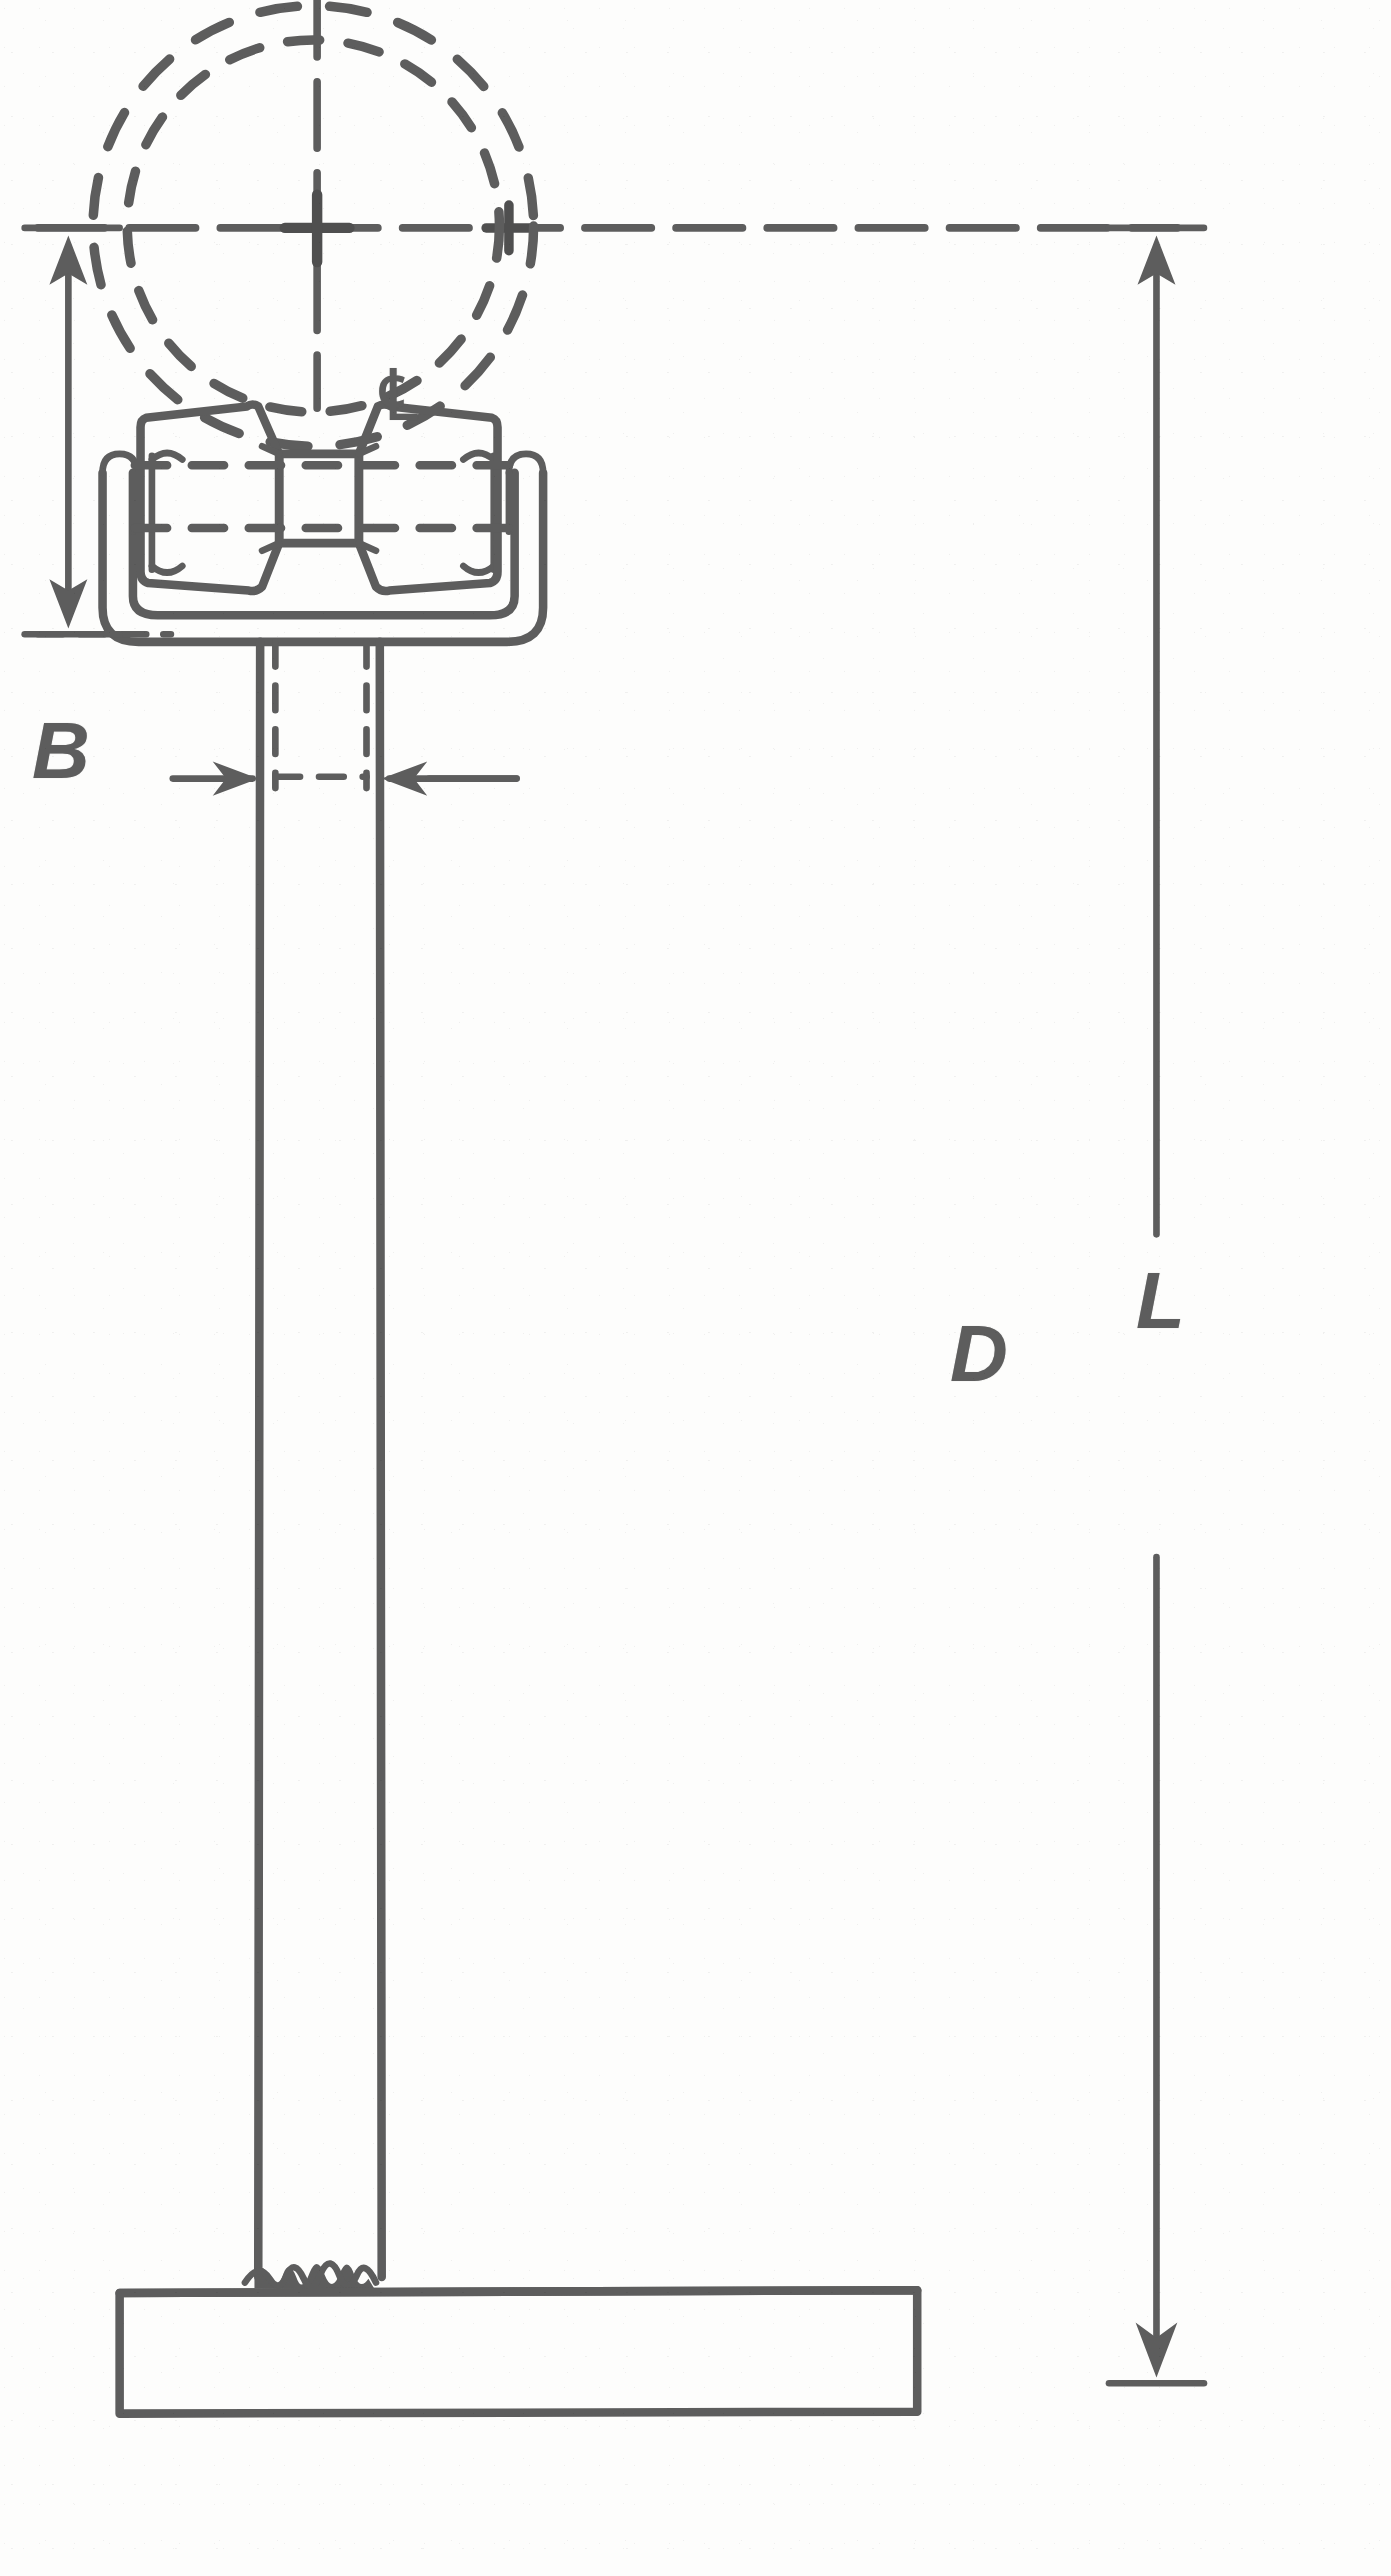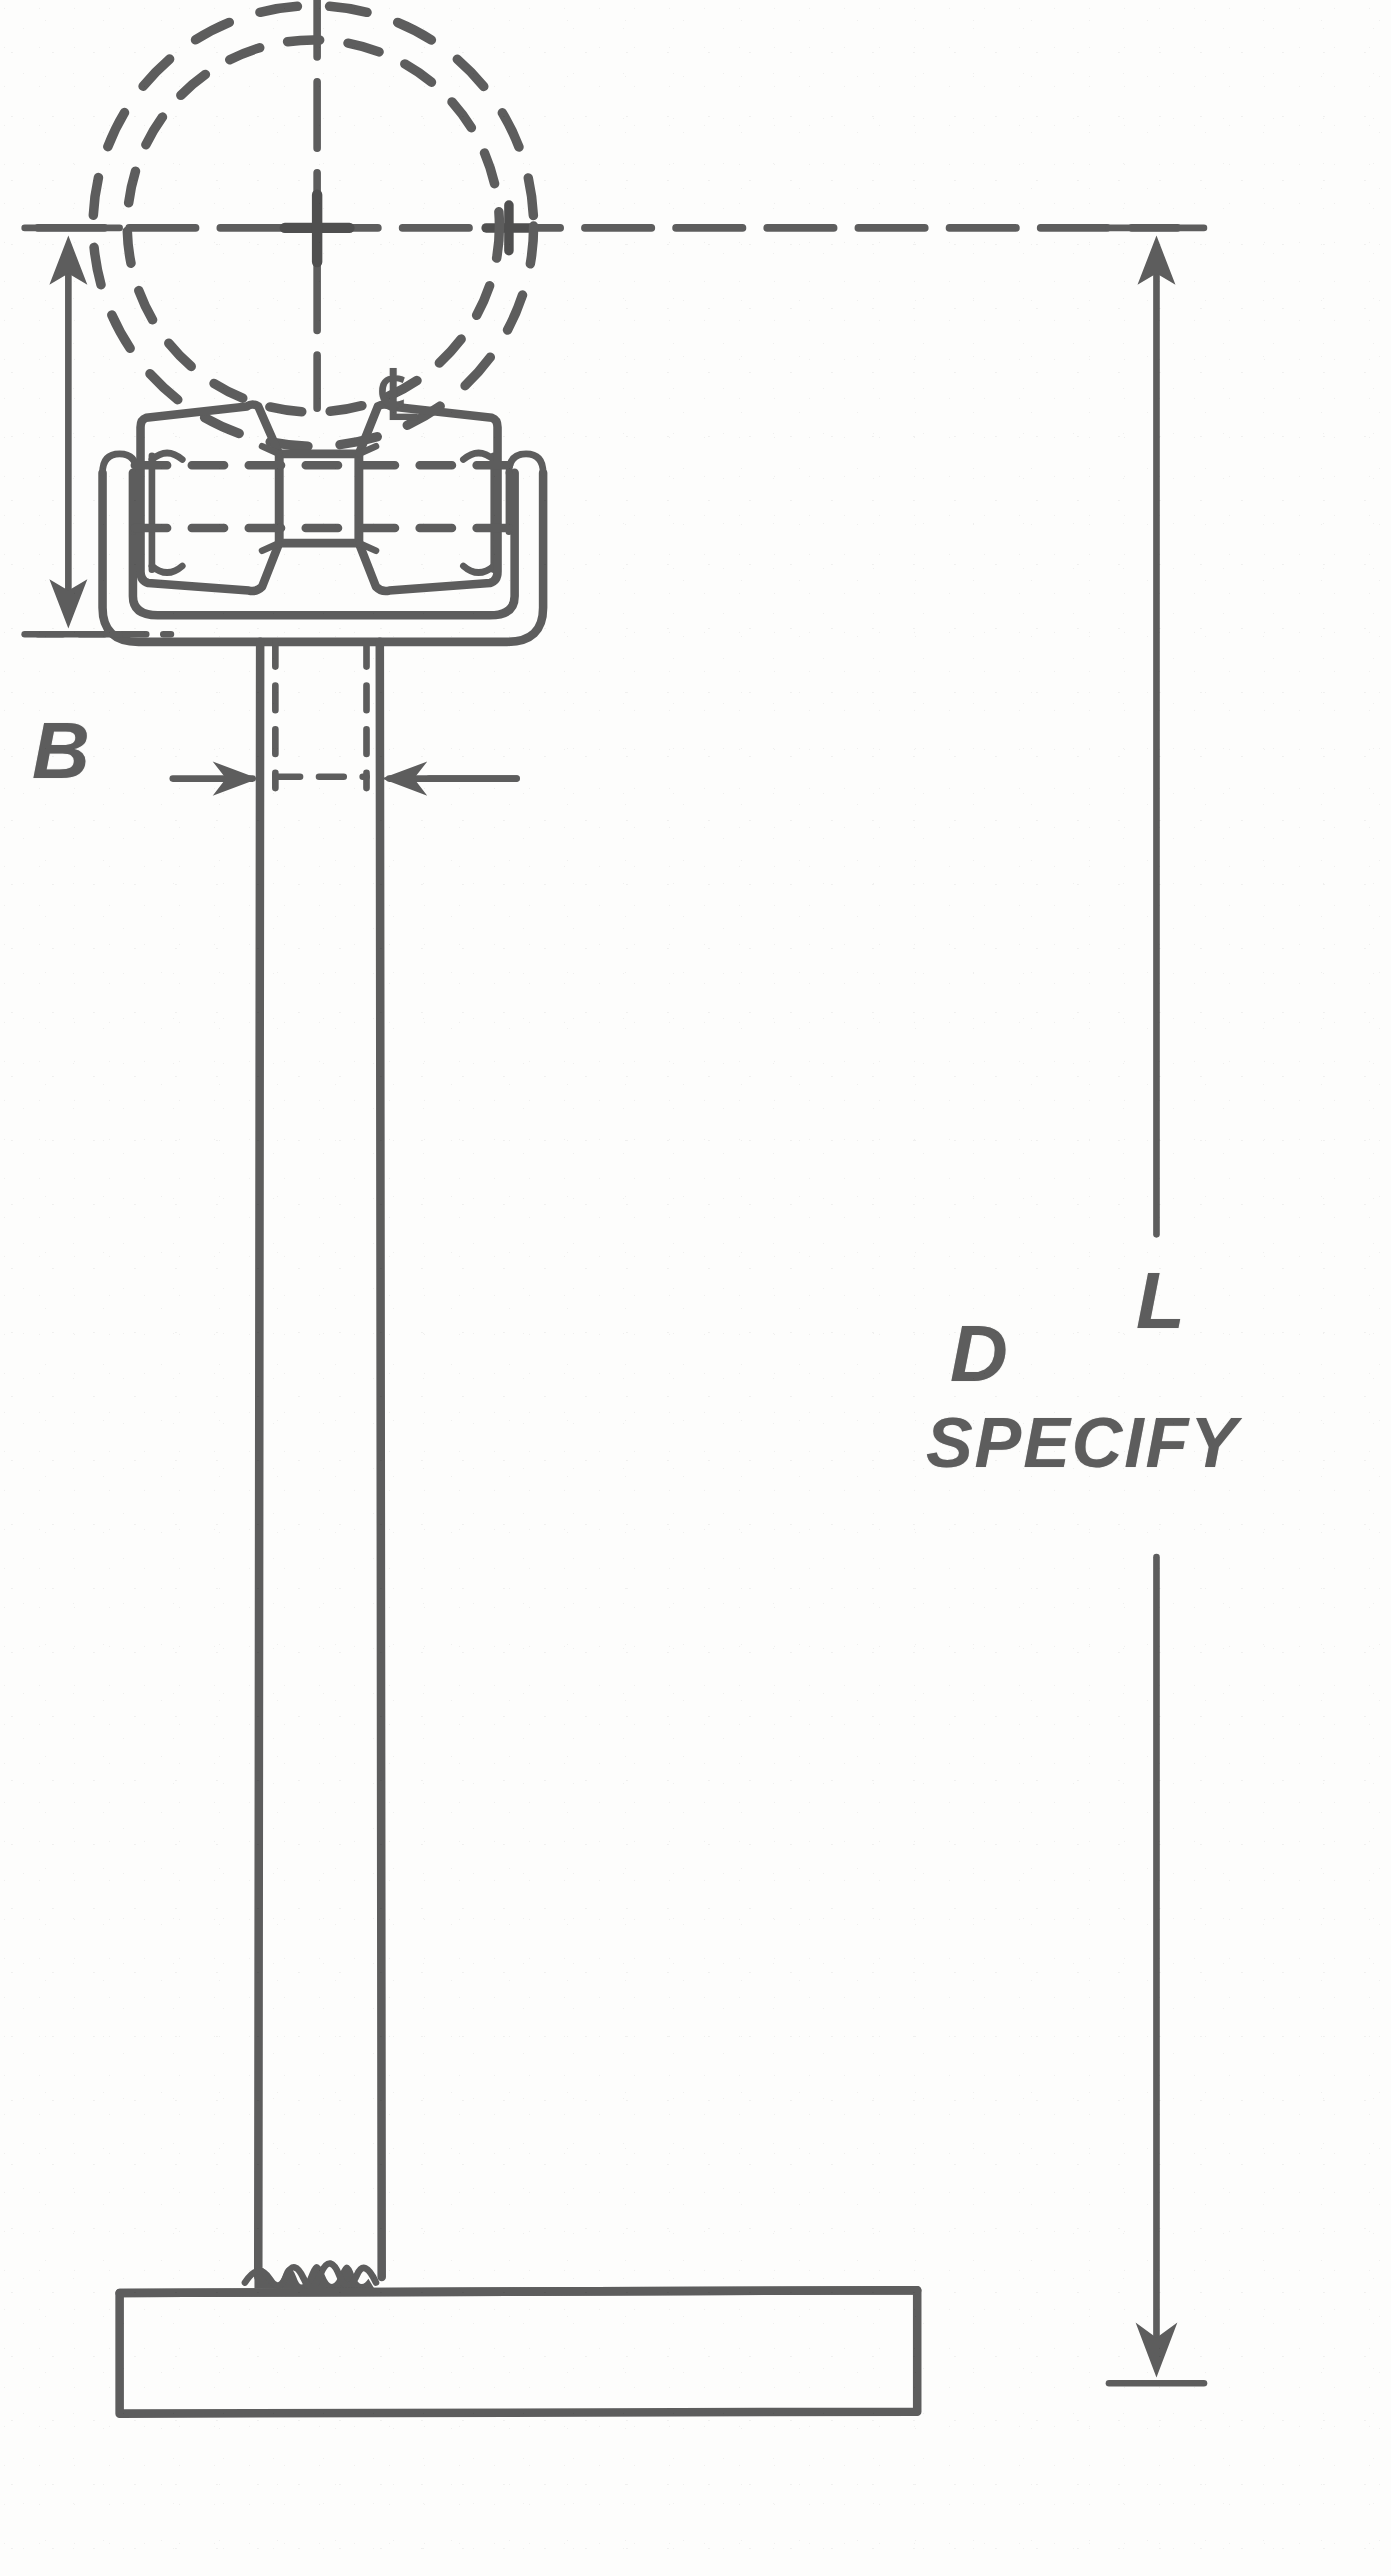--- a/index.html
+++ b/index.html
@@ -222,17 +222,16 @@
   </svg>
 
   <div class="letter" id="lbl-cl">℄</div>
 
   <div class="letter" id="lbl-b">B</div>
 
   <div class="letter" id="lbl-d">D</div>
 
   <div class="letter" id="lbl-l">L</div>
 
-  <div class="letter" id="lbl-specify">SPECIFY</div>
 
   <div id="grain"></div>
 </div>
 
 
 </body></html>

